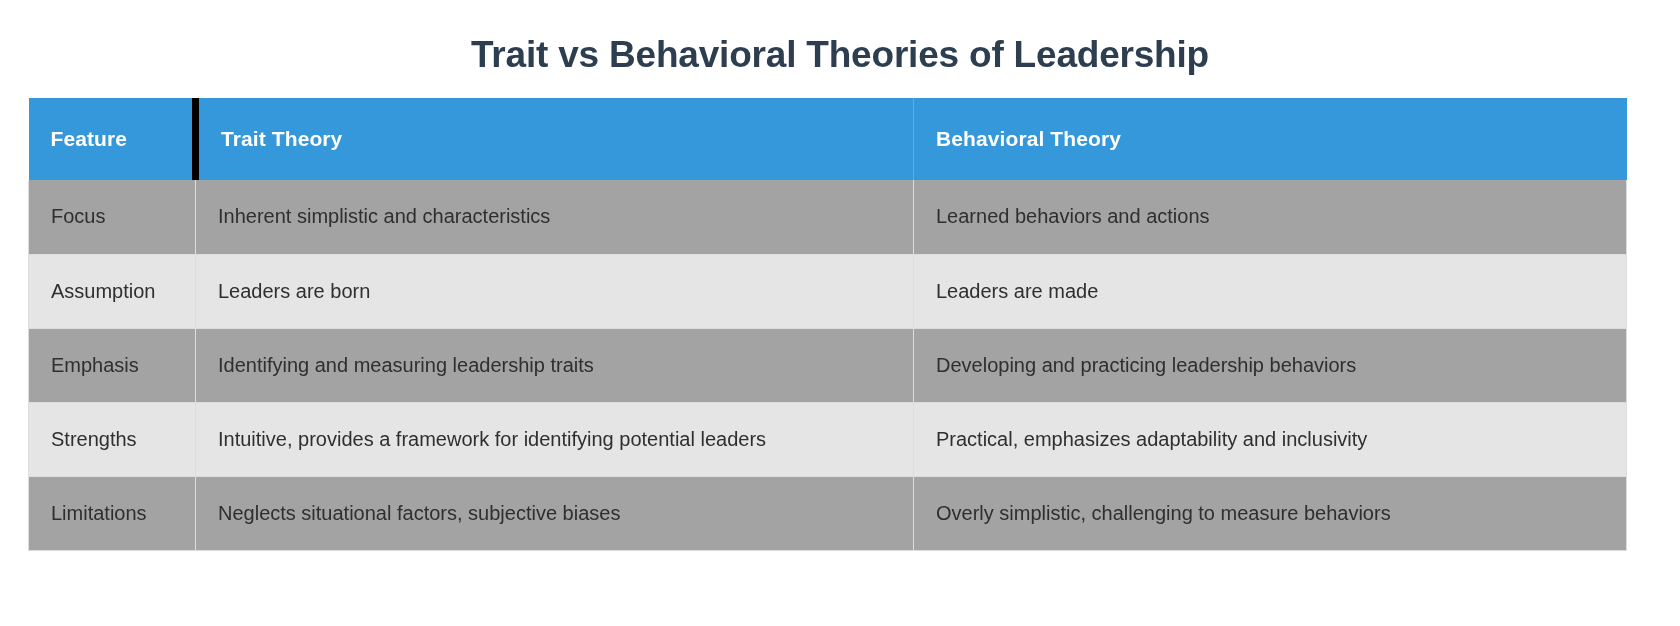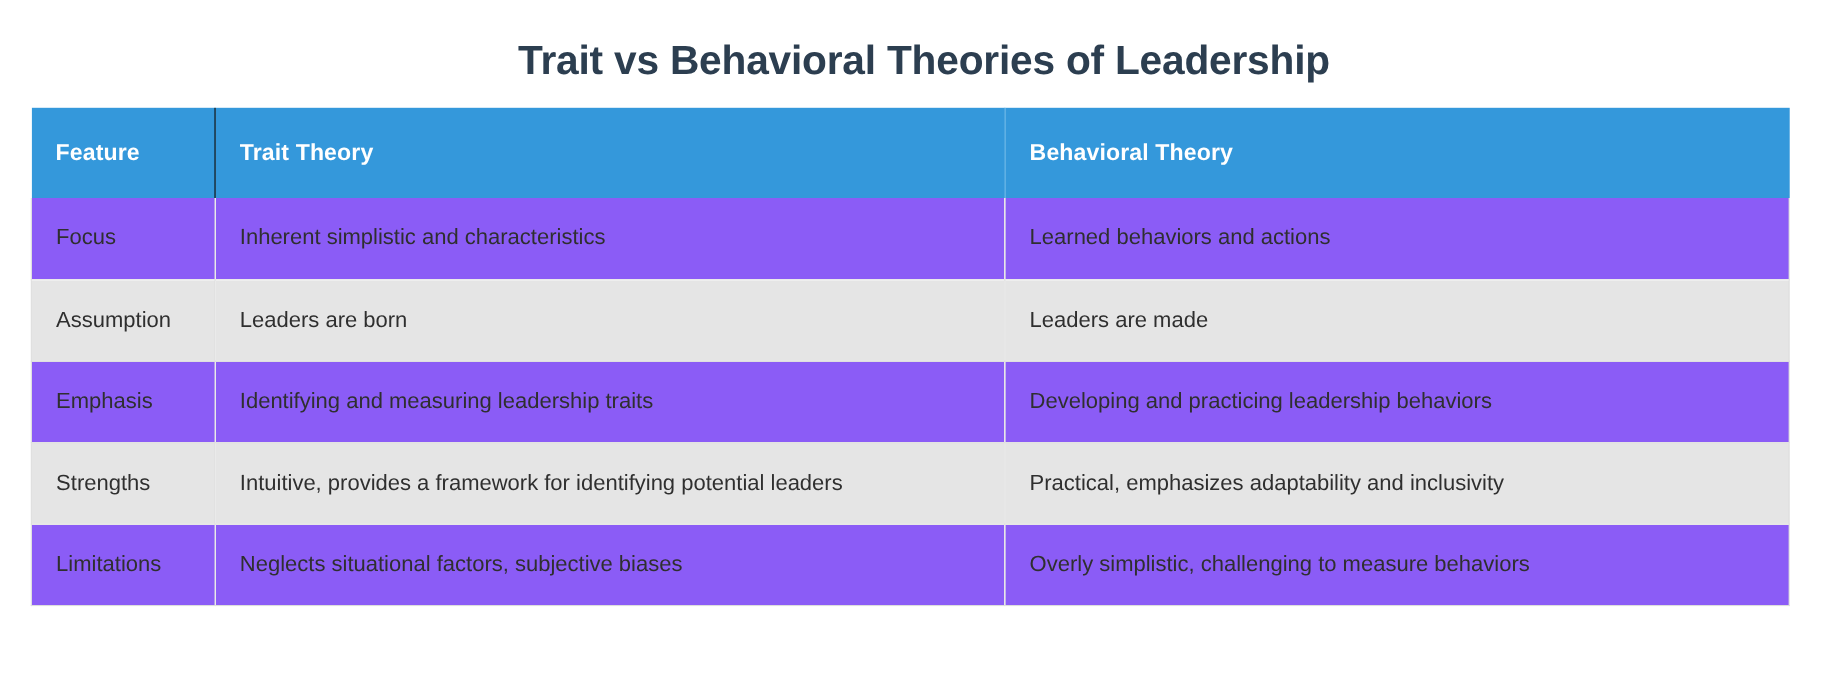--- a/index.html
+++ b/index.html
@@ -59,37 +59,37 @@
     font-weight: bold;
     text-align: left;
     height: 82px;
     padding: 0 22px;
     box-sizing: border-box;
     border: none;
     vertical-align: middle;
     letter-spacing: 0.1px;
   }
   table.comparison thead th.th-trait {
-    border-left: 1px solid #000000;
+    border-left: 7px solid #000000;
   }
   table.comparison thead th.th-behavior {
     border-left: 1px solid #5aaee4;
   }
 
   table.comparison tbody td {
     font-size: 20px;
     color: #2f2f2f;
     height: 74px;
     padding: 0 22px;
     box-sizing: border-box;
     vertical-align: middle;
     border-bottom: 1px solid #dddddd;
     border-left: 1px solid #dddddd;
     border-right: 1px solid #dddddd;
-    background: #8b5cf6;
+    background: #a3a3a3;
     white-space: nowrap;
     overflow: hidden;
   }
 
   table.comparison tbody tr.striped td {
     background: #e5e5e5;
   }
 
   table.comparison tbody tr:last-child td {
     border-bottom: 1px solid #dddddd;

